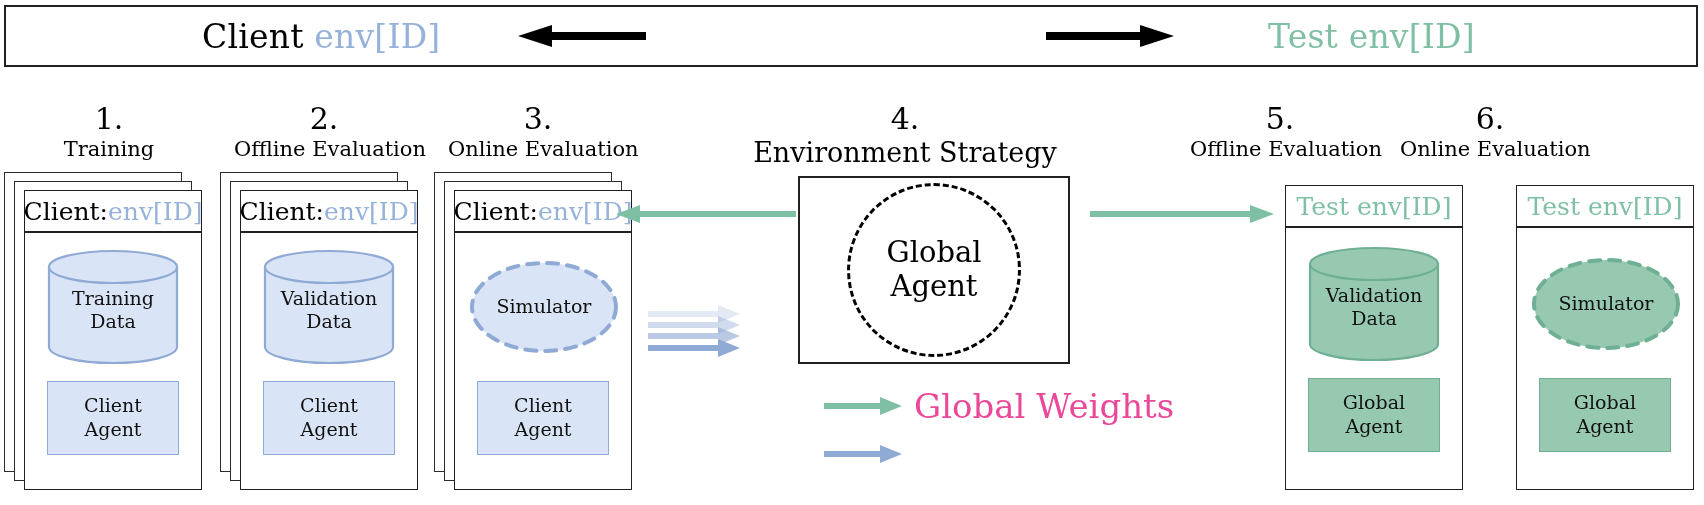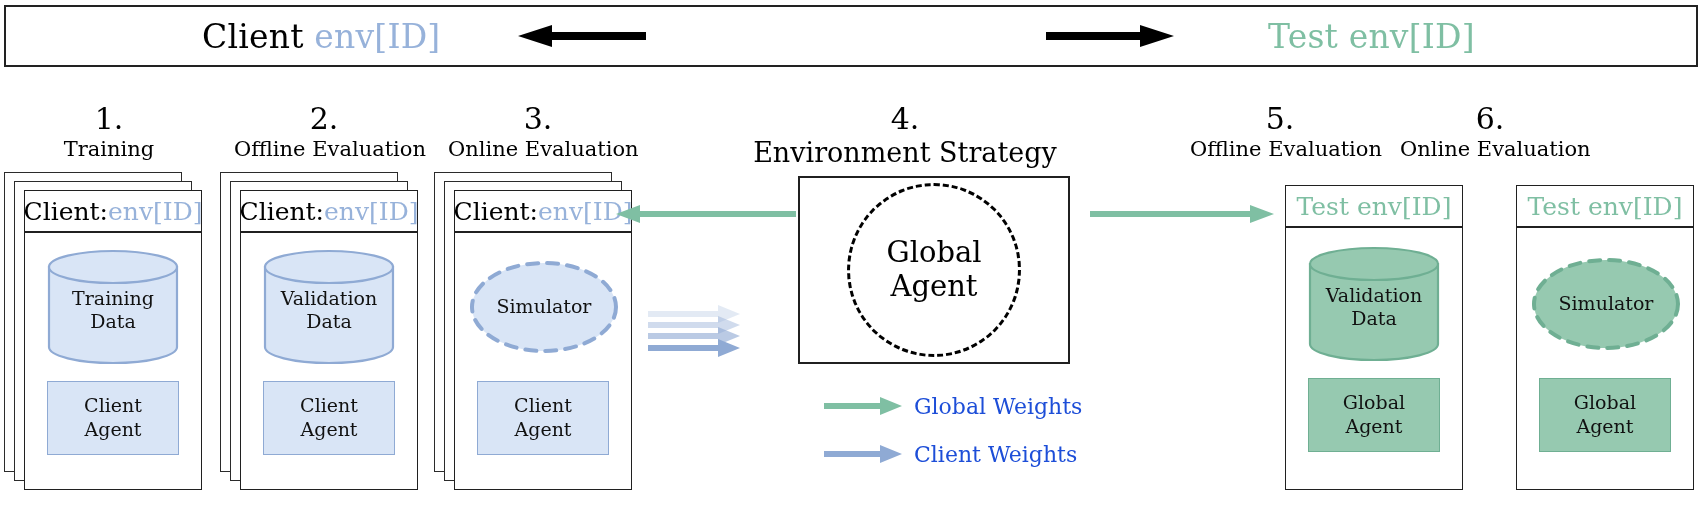--- a/index.html
+++ b/index.html
@@ -68,21 +68,21 @@
   #agg-circle{position:absolute;left:50%;top:50%;transform:translate(-50%,-50%);
        width:168px;height:168px;border-radius:50%;
        border:3px dashed #000;
        display:flex;align-items:center;justify-content:center;
        text-align:center;font-size:29px;line-height:1.16;color:#000;}
 
   
   #legend{position:absolute;}
   .legend-row{position:relative;height:36px;display:flex;align-items:center;}
   .legend-arrow{position:relative;width:78px;height:18px;margin-right:12px;flex:0 0 auto;}
-  .legend-label{font-size:22px;color:#1d4ed8;white-space:nowrap;}
+  .legend-label{font-size:34px;color:#ec4899;white-space:nowrap;}
 
   svg{display:block;overflow:visible;}
 </style>
 </head>
 <body>
 
 <div id="header-band">
   <div class="hdr-inner">
     <div class="hdr-text" id="hdr-client">
       <span class="lbl-black">Client </span><span class="lbl-blue">env[ID]</span>
@@ -254,21 +254,20 @@
       </svg>
     </div>
     <div class="legend-label">Global Weights</div>
   </div>
   <div class="legend-row" style="margin-top:12px;">
     <div class="legend-arrow">
       <svg width="78" height="18" viewBox="0 0 78 18">
         <path d="M0 6 L56 6 L56 0 L78 9 L56 18 L56 12 L0 12 Z" fill="#8FAAD4"></path>
       </svg>
     </div>
-    <div class="legend-label">Client Weights</div>
   </div>
 </div>
 
 <div class="col-head" style="left:1190px;top:104px;width:180px;">
   <div class="col-num">5.</div>
   <div class="col-sub">Offline Evaluation</div>
 </div>
 
 <div class="card" style="left:1285px;top:185px;width:178px;height:305px;">
   <div class="card-title">

